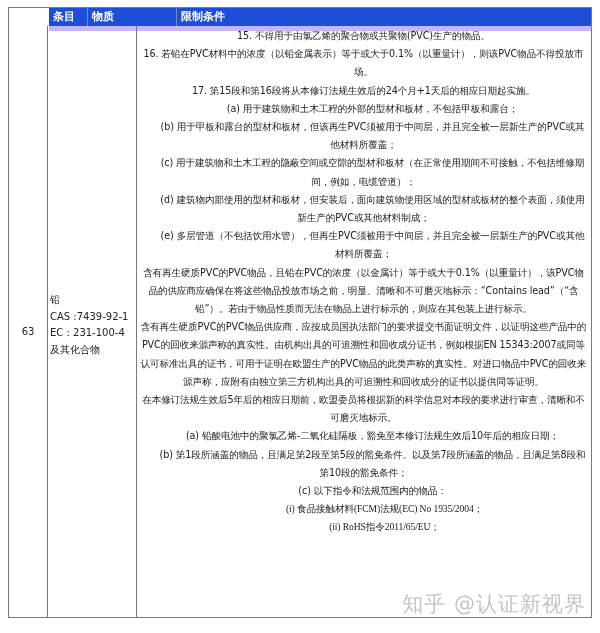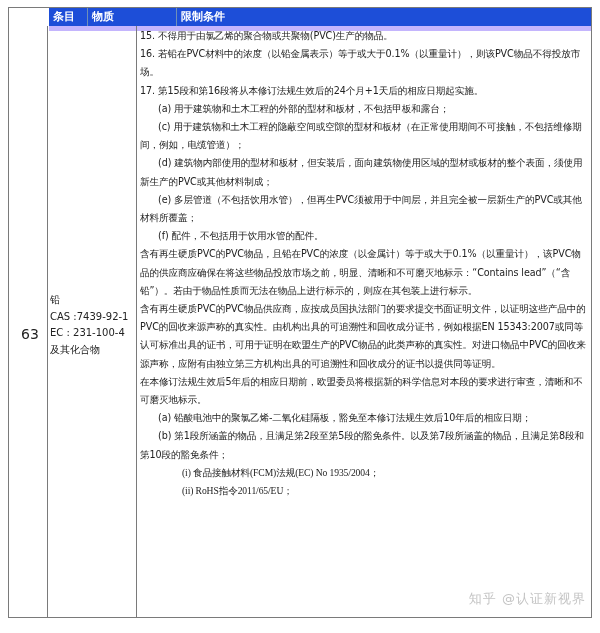--- a/index.html
+++ b/index.html
@@ -10,31 +10,31 @@
   .header { position:absolute; left:0; top:0; right:0; height:18px; background:#1d4ed8;
             border-bottom:5px solid #c4b5fd;margin-left:40px; }
   .hcell { position:absolute; top:0; height:18px; line-height:18px; color:#fff;
            font-size:11px; font-weight:bold; padding-left:4px; box-sizing:border-box; }
   .hcell.c1 { left:0; width:38px; }
   .hcell.c2 { left:38px; width:89px; border-left:1px solid #6f8fb8; }
   .hcell.c3 { left:127px; right:0; border-left:1px solid #6f8fb8; }
   .vline { position:absolute; top:18px; bottom:0; width:1px; background:#7a7a7a; }
   .vline.v1 { left:38px; }
   .vline.v2 { left:127px; }
-  .entry { position:absolute; left:12px; width:38px; top:318px; text-align:left;
-           font-size:14px; }
+  .entry { position:absolute; left:0; width:38px; top:318px; text-align:center;
+           font-size:10px; }
   .substance { position:absolute; left:41px; width:86px; top:284px; font-size:10px;
                line-height:16.5px; }
   .substance div { white-space:nowrap; }
   .conds { position:absolute; left:131px; right:4px; top:19px; font-size:9.6px;
            line-height:18.2px; letter-spacing:-0.1px; }
-  .conds p { margin:0; }
+  .conds p { margin:0;text-align:center; }
   .ind1 { text-indent:18px; }
   .ind2 { padding-left:42px;font-family:Liberation Serif, serif; }
-  .watermark { position:absolute; right:14px; top:590px; font-size:13px; color:#c4c4c4;
+  .watermark { position:absolute; right:14px; top:590px; font-size:21px; color:#c4c4c4;
                letter-spacing:1px; }
 </style>
 </head>
 <body>
 
 <div class="table">
   <div class="header">
     <div class="hcell c1">条目</div>
     <div class="hcell c2">物质</div>
     <div class="hcell c3">限制条件</div>
@@ -49,27 +49,28 @@
     <div>CAS :7439-92-1</div>
     <div>EC : 231-100-4</div>
     <div>及其化合物</div>
   </div>
 
   <div class="conds" id="conds">
       <p class="">15. 不得用于由氯乙烯的聚合物或共聚物(PVC)生产的物品。</p>
       <p class="">16. 若铅在PVC材料中的浓度（以铅金属表示）等于或大于0.1%（以重量计），则该PVC物品不得投放市场。</p>
       <p class="">17. 第15段和第16段将从本修订法规生效后的24个月+1天后的相应日期起实施。</p>
       <p class="ind1">(a) 用于建筑物和土木工程的外部的型材和板材，不包括甲板和露台；</p>
+      <p class="ind1">(b) 用于甲板和露台的型材和板材，但该再生PVC须被用于中间层，并且完全被一层新生产的PVC或其他材料所覆盖；</p>
       <p class="ind1">(c) 用于建筑物和土木工程的隐蔽空间或空隙的型材和板材（在正常使用期间不可接触，不包括维修期间，例如，电缆管道）；</p>
       <p class="ind1">(d) 建筑物内部使用的型材和板材，但安装后，面向建筑物使用区域的型材或板材的整个表面，须使用新生产的PVC或其他材料制成；</p>
       <p class="ind1">(e) 多层管道（不包括饮用水管），但再生PVC须被用于中间层，并且完全被一层新生产的PVC或其他材料所覆盖；</p>
-      <p class="ind1">(f) 配件，不包括用于饮用水管的配件。</p>
       <p class="">含有再生硬质PVC的PVC物品，且铅在PVC的浓度（以金属计）等于或大于0.1%（以重量计），该PVC物品的供应商应确保在将这些物品投放市场之前，明显、清晰和不可磨灭地标示：“Contains lead”（“含铅”）。若由于物品性质而无法在物品上进行标示的，则应在其包装上进行标示。</p>
       <p class="">含有再生硬质PVC的PVC物品供应商，应按成员国执法部门的要求提交书面证明文件，以证明这些产品中的PVC的回收来源声称的真实性。由机构出具的可追溯性和回收成分证书，例如根据EN 15343:2007或同等认可标准出具的证书，可用于证明在欧盟生产的PVC物品的此类声称的真实性。对进口物品中PVC的回收来源声称，应附有由独立第三方机构出具的可追溯性和回收成分的证书以提供同等证明。</p>
       <p class="">在本修订法规生效后5年后的相应日期前，欧盟委员将根据新的科学信息对本段的要求进行审查，清晰和不可磨灭地标示。</p>
       <p class="ind1">(a) 铅酸电池中的聚氯乙烯-二氧化硅隔板，豁免至本修订法规生效后10年后的相应日期；</p>
       <p class="ind1">(b) 第1段所涵盖的物品，且满足第2段至第5段的豁免条件。以及第7段所涵盖的物品，且满足第8段和第10段的豁免条件；</p>
+      <p class="ind1">(c) 以下指令和法规范围内的物品：</p>
       <p class="ind2">(i) 食品接触材料(FCM)法规(EC) No 1935/2004；</p>
       <p class="ind2">(ii) RoHS指令2011/65/EU；</p>
     </div>
 </div>
 
 <div class="watermark">知乎 @认证新视界</div>
 
 </body></html>

